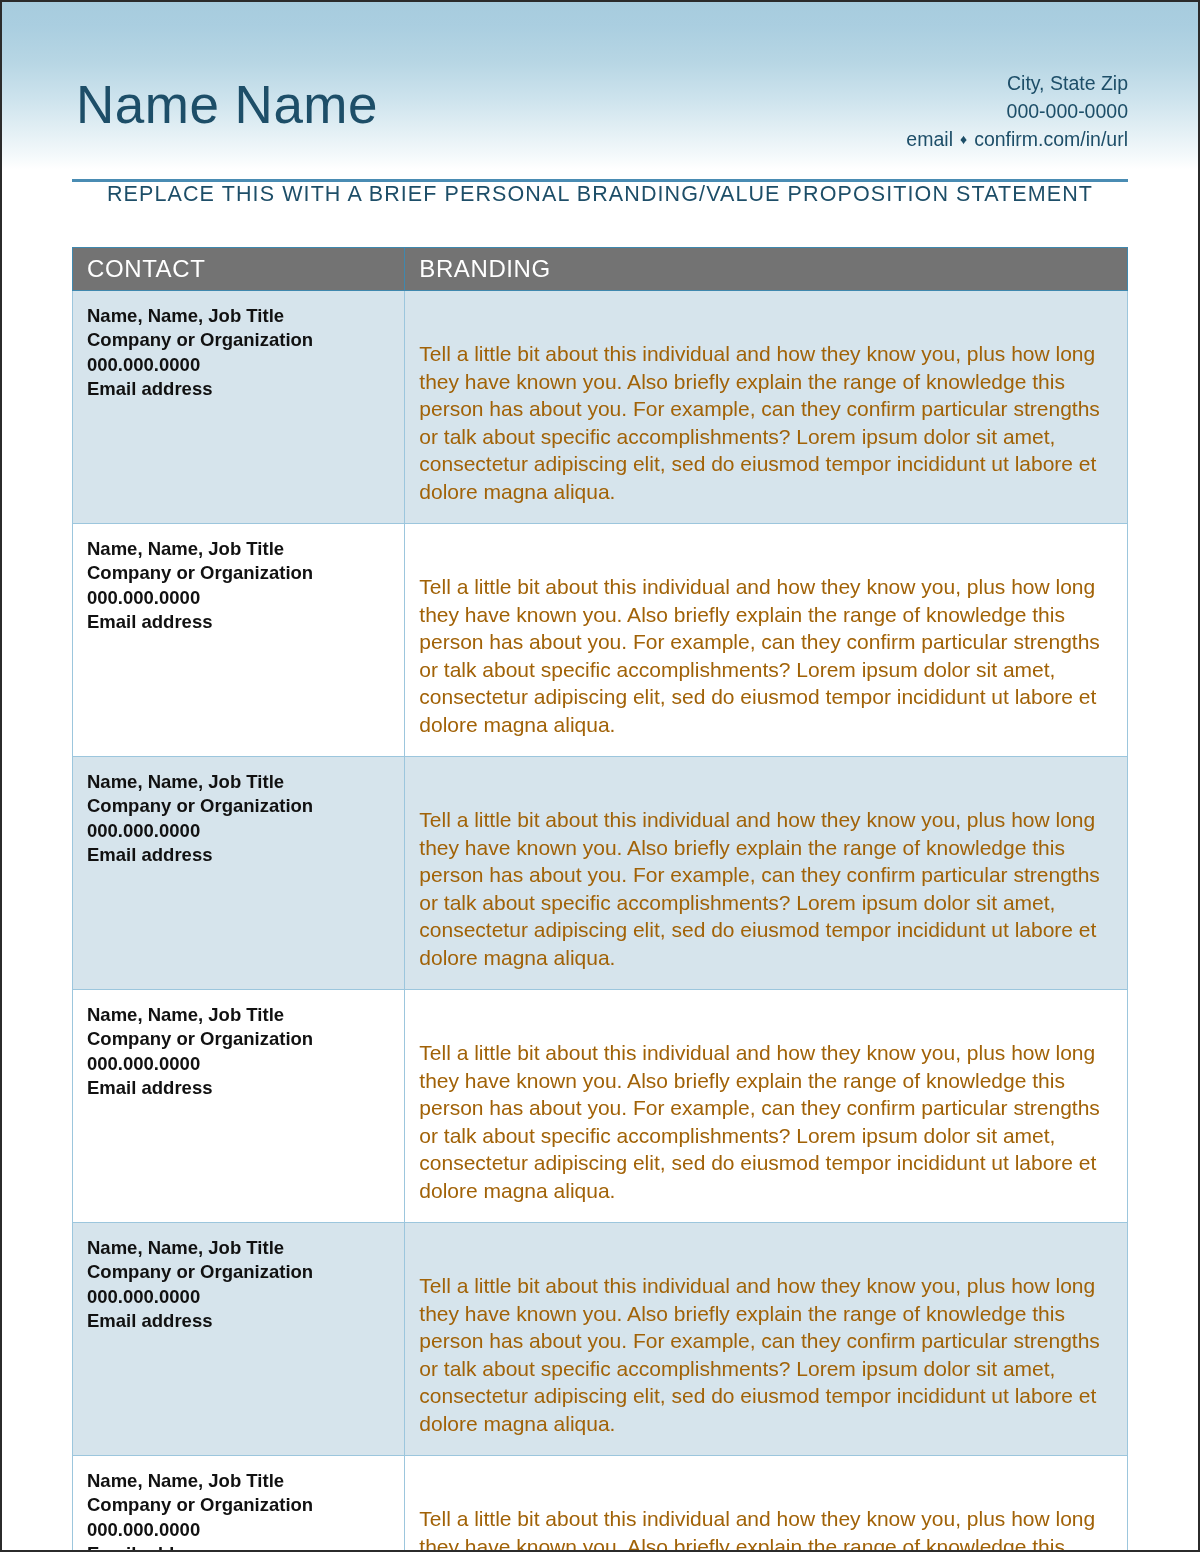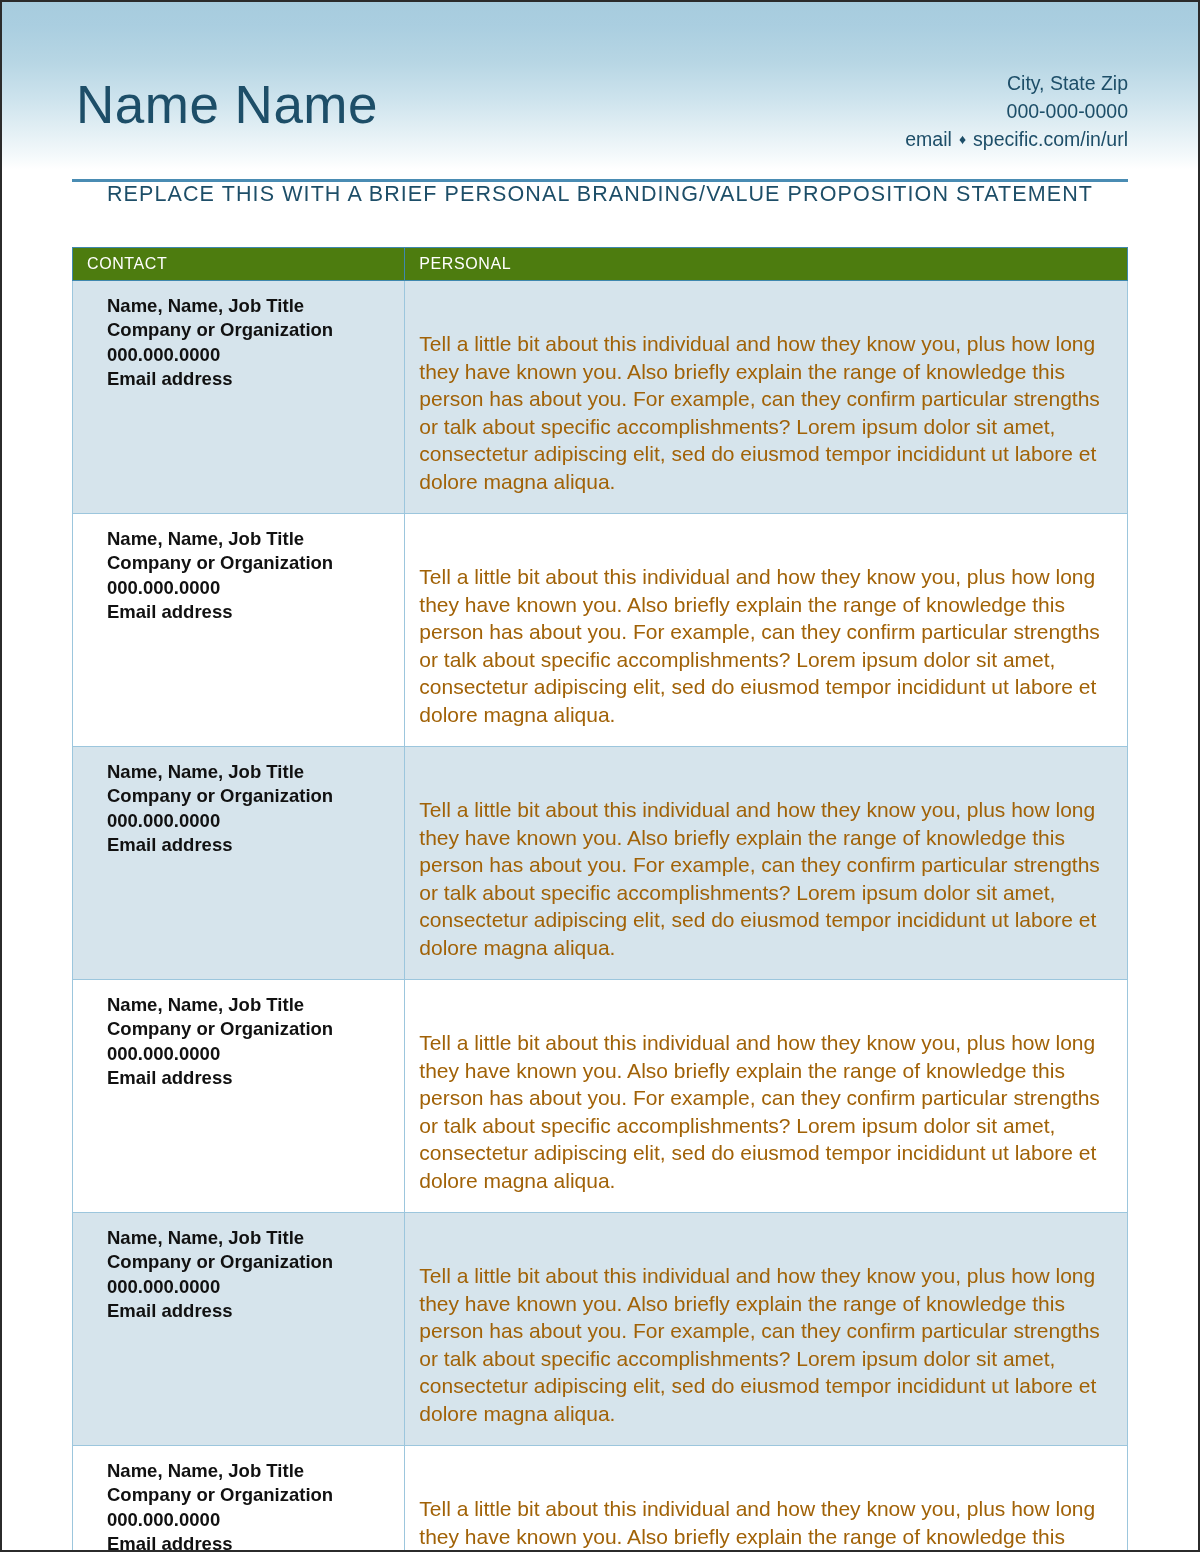--- a/index.html
+++ b/index.html
@@ -121,24 +121,24 @@
     margin-top: 40px;
   }
 
   table.ref-table {
     width: 100%;
     border-collapse: collapse;
     table-layout: fixed;
   }
 
   table.ref-table th {
-    background: #4d7c0f;
+    background: #737373;
     color: #ffffff;
     font-weight: 400;
-    font-size: 16px;
+    font-size: 24px;
     letter-spacing: 0.6px;
     text-align: left;
     padding: 7px 0 7px 14px;
     border: 1px solid #3f88ae;
   }
 
   table.ref-table col.col-contact { width: 31.5%; }
   table.ref-table col.col-context { width: 68.5%; }
 
   table.ref-table td {
@@ -153,21 +153,20 @@
   tr.row-plain td {
     background: #ffffff;
   }
 
   .contact-cell-line {
     font-size: 18.5px;
     font-weight: bold;
     color: #111111;
     line-height: 1.32;
     white-space: nowrap;
-    margin-left: 20px;
   }
 
   .context-cell-text {
     font-size: 21px;
     color: #a16207;
     line-height: 1.31;
     margin-top: 36px;
   }
 </style>
 </head>
@@ -178,21 +177,21 @@
 
     <div class="header-band">
       <div class="header-inner">
 
         <div class="name-title">Name Name</div>
 
         <div class="contact-block">
           <div class="contact-line">City, State Zip</div>
           <div class="contact-line">000-000-0000</div>
           <div class="contact-line">
-            <span>email</span><span class="contact-sep">♦</span><span>specific.com/in/url</span>
+            <span>email</span><span class="contact-sep">♦</span><span>confirm.com/in/url</span>
           </div>
         </div>
 
       </div>
     </div>
 
     <div class="section-wrap">
 
 
       <div class="section-rule"></div>
@@ -201,21 +200,21 @@
 
       <div class="ref-table-wrap">
         <table class="ref-table">
           <colgroup>
             <col class="col-contact">
             <col class="col-context">
           </colgroup>
           <thead>
             <tr>
               <th>CONTACT</th>
-              <th>PERSONAL</th>
+              <th>BRANDING</th>
             </tr>
           </thead>
           <tbody id="ref-table-body">
               <tr class="row-tinted">
                 <td>
                   <div class="contact-cell-line">Name, Name, Job Title</div>
                   <div class="contact-cell-line">Company or Organization</div>
                   <div class="contact-cell-line">000.000.0000</div>
                   <div class="contact-cell-line">Email address</div>
                 </td>

